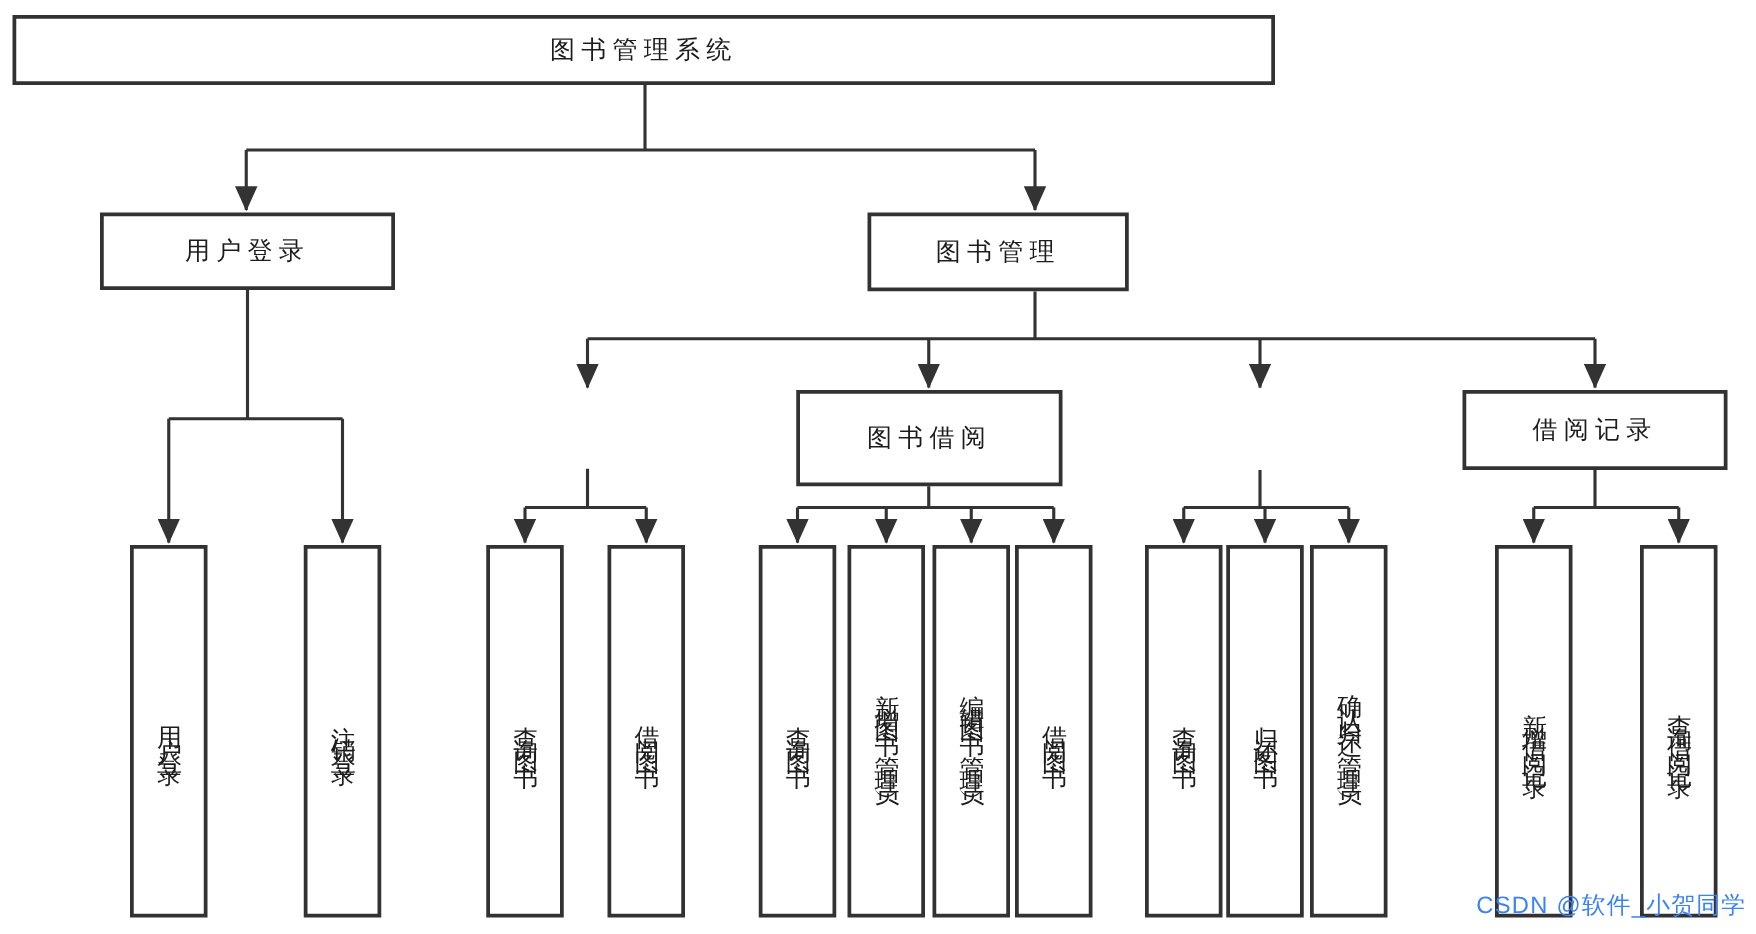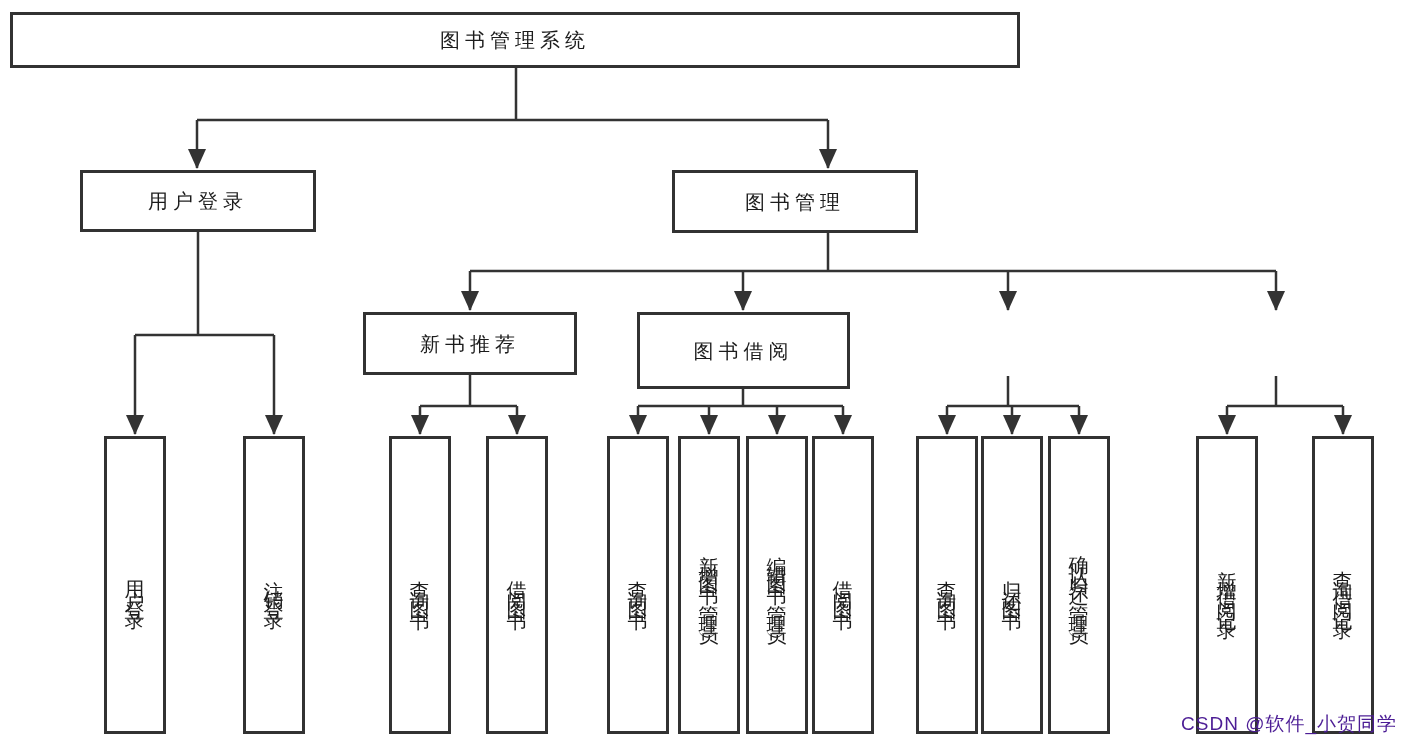--- a/index.html
+++ b/index.html
@@ -28,21 +28,21 @@
     writing-mode:vertical-rl;
     text-orientation:mixed;
     letter-spacing:10px;
     font-size:20px;
   }
   .watermark{
     position:absolute;
     right:8px;bottom:10px;
     font-size:19px;
     letter-spacing:1px;
-    color:#4c1d95;
+    color:#3b82f6;
     z-index:3;
     white-space:nowrap;
   }
 </style>
 </head>
 <body>
 
 <div class="canvas">
 
   <svg class="wires" width="1405" height="747" viewBox="0 0 1405 747">
@@ -83,29 +83,29 @@
     </g>
   </svg>
 
   <div class="node" style="left:10px;top:12px;width:1010px;height:56px">
     <span>图书管理系统</span>
   </div>
 
   <div class="node" style="left:80px;top:170px;width:236px;height:62px">
     <span>用户登录</span>
   </div>
-  <div class="node" style="left:672px;top:170px;width:246px;height:63px">
+  <div class="node" style="left:694px;top:170px;width:209px;height:63px">
     <span>图书管理</span>
   </div>
 
-  <div class="node" style="left:363px;top:312px;width:214px;height:63px">
-    <span>新书推荐</span>
-  </div>
   <div class="node" style="left:637px;top:312px;width:213px;height:77px">
     <span>图书借阅</span>
+  </div>
+  <div class="node" style="left:1170px;top:312px;width:212px;height:64px">
+    <span>借阅记录</span>
   </div>
 
   <div class="node leaf" style="left:104px;top:436px;width:62px;height:298px">
     <span>用户登录</span>
   </div>
   <div class="node leaf" style="left:243px;top:436px;width:62px;height:298px">
     <span>注销登录</span>
   </div>
 
   <div class="node leaf" style="left:389px;top:436px;width:62px;height:298px">

